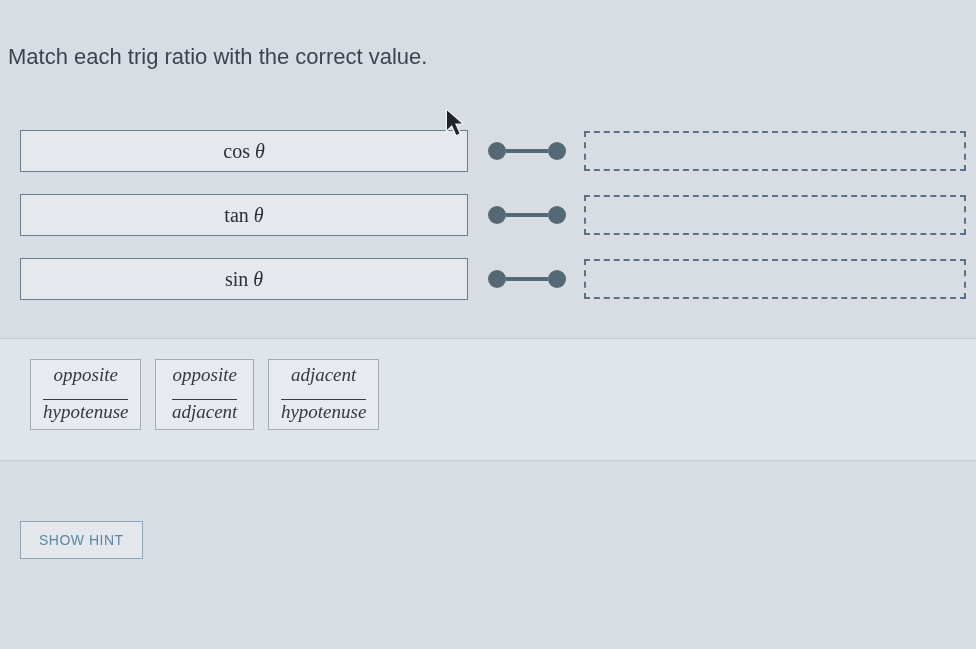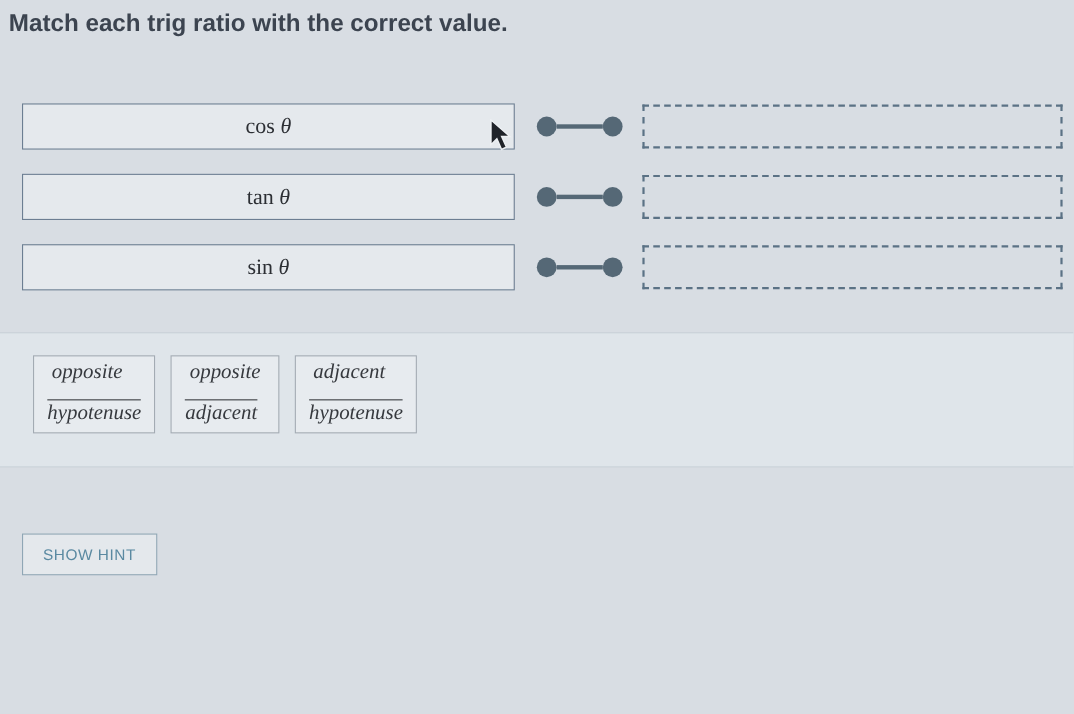--- a/index.html
+++ b/index.html
@@ -8,22 +8,23 @@
     height: 649px;
     background: #d8dde3;
     font-family: Arial, Helvetica, sans-serif;
     color: #3a4048;
     overflow: hidden;
     position: relative;
   }
   .instruction {
     padding: 8px 0 0 8px;
     font-size: 22px;
-    font-weight: 700;
+    font-weight: 400;
     color: #3c4450;
+    margin-top: 36px;
   }
   .match-area {
     margin-top: 60px;
     padding: 0 10px;
     text-align: center;
   }
   .match-row {
     display: flex;
     align-items: center;
     margin-bottom: 22px;
@@ -84,21 +85,21 @@
   .chips {
     display: flex;
     gap: 14px;
   }
   .chip {
     border: 1px solid #a3abb3;
     background: #e7ebef;
     padding: 4px 12px 6px 12px;
     display: inline-flex;
     flex-direction: column;
-    align-items: flex-start;
+    align-items: center;
     font-family: "Times New Roman", Times, serif;
     font-style: italic;
     font-size: 19px;
     color: #36393e;
     cursor: grab;
   }
   .chip .num { padding: 0 4px 1px 4px; }
   .chip .den {
     border-top: 1.5px solid #3a3d41;
     padding-top: 1px;

